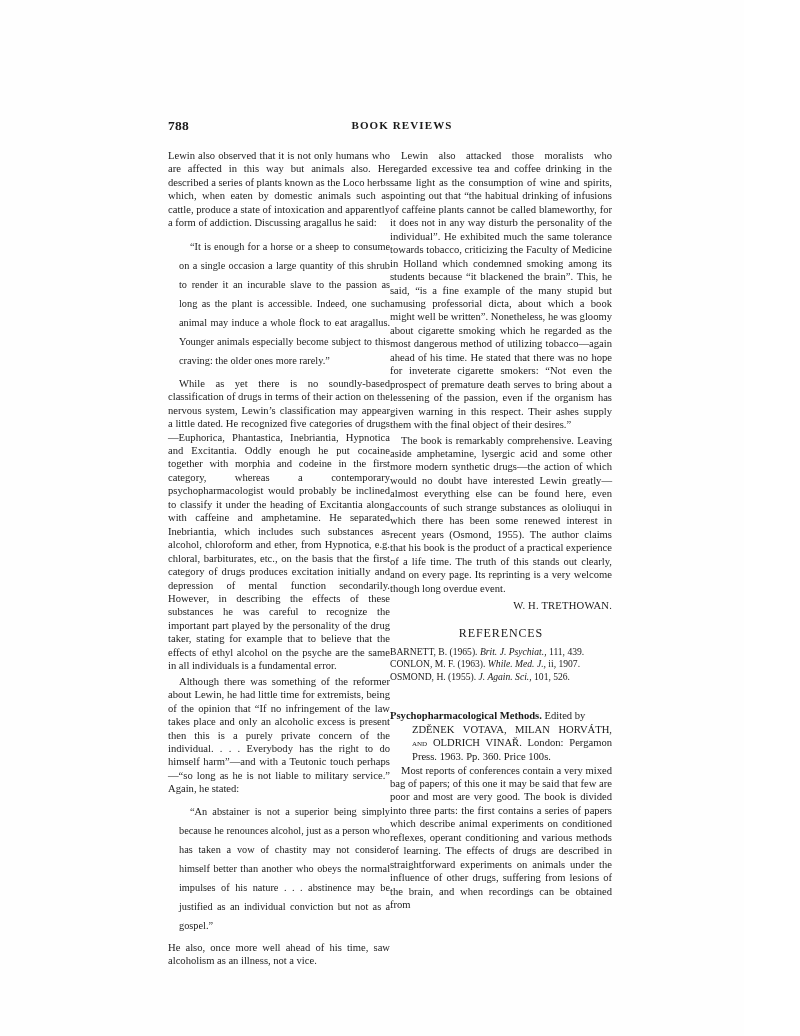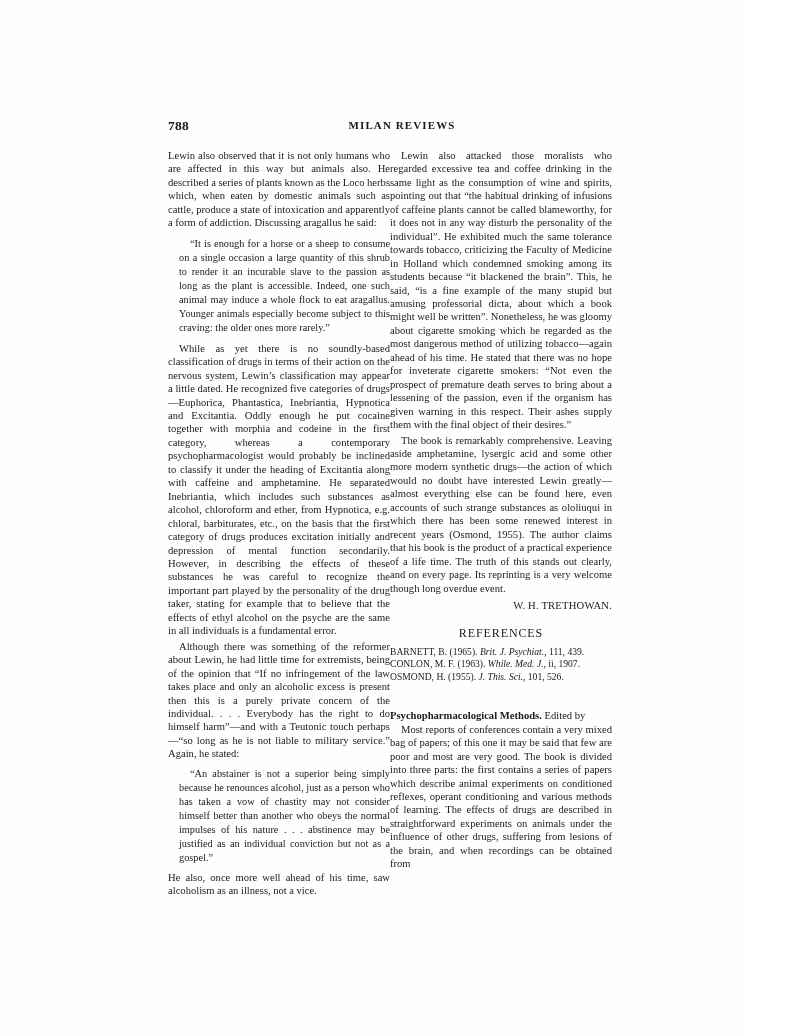--- a/index.html
+++ b/index.html
@@ -71,21 +71,21 @@
   p.para.noindent {
     text-indent: 0;
   }
   p.para + p.para {
     margin-top: 2px;
   }
   blockquote.quote {
     margin: 7px 0 7px 0;
     padding: 0 0 0 11px;
     font-size: 10.3px;
-    line-height: 14px;
+    line-height: 19px;
     text-align: justify;
     text-indent: 11px;
   }
   blockquote.quote.tight {
     margin-top: 6px;
     margin-bottom: 6px;
   }
   
   .signature {
     margin-top: 5px;
@@ -146,21 +146,21 @@
   }
 </style>
 </head>
 <body>
 
 <div class="page">
   <div class="content">
 
     <div class="runhead">
       <div class="folio">788</div>
-      <div class="runtitle">MILAN REVIEWS</div>
+      <div class="runtitle">BOOK REVIEWS</div>
     </div>
 
     <div class="cols">
 
       <div class="col">
         <p class="para noindent">Lewin also observed that it is not only humans who are affected in this way but animals also. He described a series of plants known as the Loco herbs which, when eaten by domestic animals such as cattle, produce a state of intoxication and apparently a form of addiction. Discussing aragallus he said:</p>
         <blockquote class="quote">“It is enough for a horse or a sheep to consume on a single occasion a large quantity of this shrub to render it an incurable slave to the passion as long as the plant is accessible. Indeed, one such animal may induce a whole flock to eat aragallus. Younger animals especially become subject to this craving: the older ones more rarely.”</blockquote>
         <p class="para">While as yet there is no soundly-based classification of drugs in terms of their action on the nervous system, Lewin’s classification may appear a little dated. He recognized five categories of drugs—Euphorica, Phantastica, Inebriantia, Hypnotica and Excitantia. Oddly enough he put cocaine together with morphia and codeine in the first category, whereas a contemporary psychopharmacologist would probably be inclined to classify it under the heading of Excitantia along with caffeine and amphetamine. He separated Inebriantia, which includes such substances as alcohol, chloroform and ether, from Hypnotica, e.g. chloral, barbiturates, etc., on the basis that the first category of drugs produces excitation initially and depression of mental function secondarily. However, in describing the effects of these substances he was careful to recognize the important part played by the personality of the drug taker, stating for example that to believe that the effects of ethyl alcohol on the psyche are the same in all individuals is a fundamental error.</p>
         <p class="para">Although there was something of the reformer about Lewin, he had little time for extremists, being of the opinion that “If no infringement of the law takes place and only an alcoholic excess is present then this is a purely private concern of the individual. . . . Everybody has the right to do himself harm”—and with a Teutonic touch perhaps—“so long as he is not liable to military service.” Again, he stated:</p>
         <blockquote class="quote tight">“An abstainer is not a superior being simply because he renounces alcohol, just as a person who has taken a vow of chastity may not consider himself better than another who obeys the normal impulses of his nature . . . abstinence may be justified as an individual conviction but not as a gospel.”</blockquote>
@@ -186,28 +186,32 @@
           </li>
           <li>
             <span class="au">CONLON, M. F.</span>
             <span>(1963).</span>
             <i>While. Med. J.,</i>
             <span>ii, 1907.</span>
           </li>
           <li>
             <span class="au">OSMOND, H.</span>
             <span>(1955).</span>
-            <i>J. This. Sci.,</i>
+            <i>J. Again. Sci.,</i>
             <span>101, 526.</span>
           </li>
         </ul>
 
         <div class="review-head">
           <span class="title">Psychopharmacological Methods.</span>
           <span>Edited by</span>
+          <span class="editors">
+            <span class="sc">ZDĚNEK VOTAVA, MILAN HORVÁTH, and OLDRICH VINAŘ.</span>
+            <span>London: Pergamon Press. 1963. Pp. 360. Price 100s.</span>
+          </span>
         </div>
 
         <p class="para review-body">Most reports of conferences contain a very mixed bag of papers; of this one it may be said that few are poor and most are very good. The book is divided into three parts: the first contains a series of papers which describe animal experiments on conditioned reflexes, operant conditioning and various methods of learning. The effects of drugs are described in straightforward experiments on animals under the influence of other drugs, suffering from lesions of the brain, and when recordings can be obtained from</p>
       </div>
 
     </div>
   </div>
 </div>
 
 </body></html>

